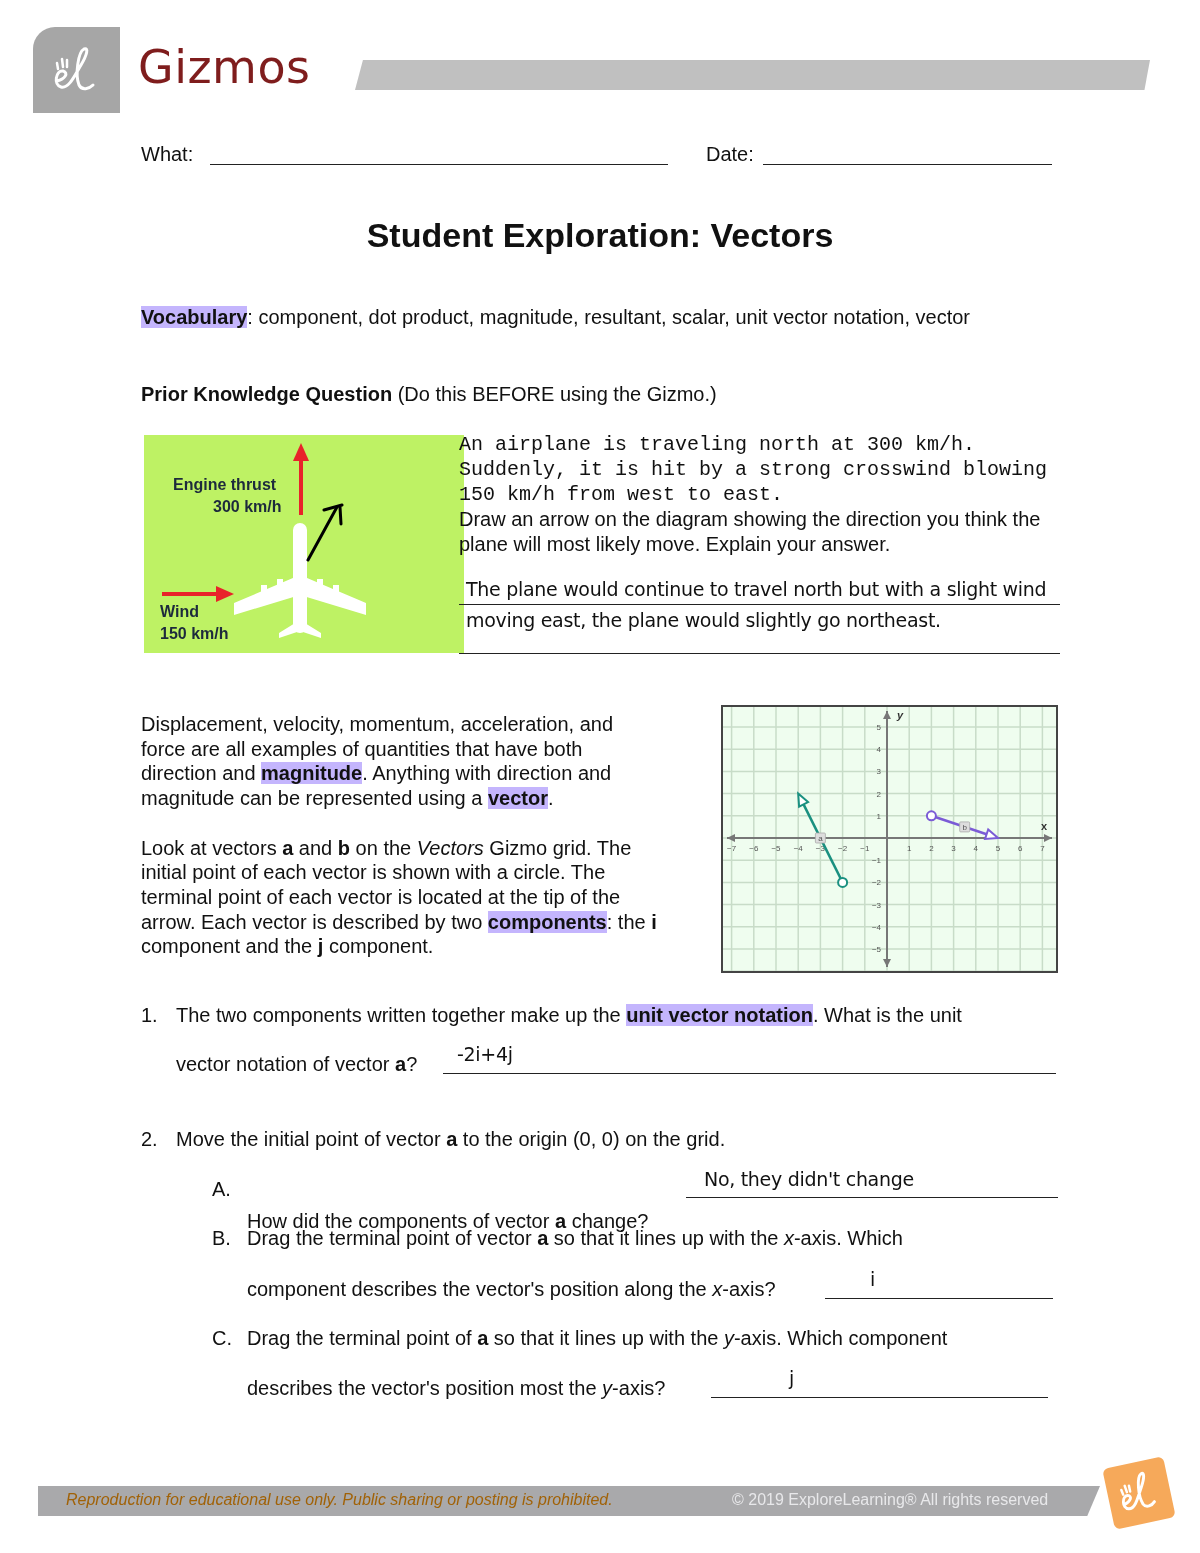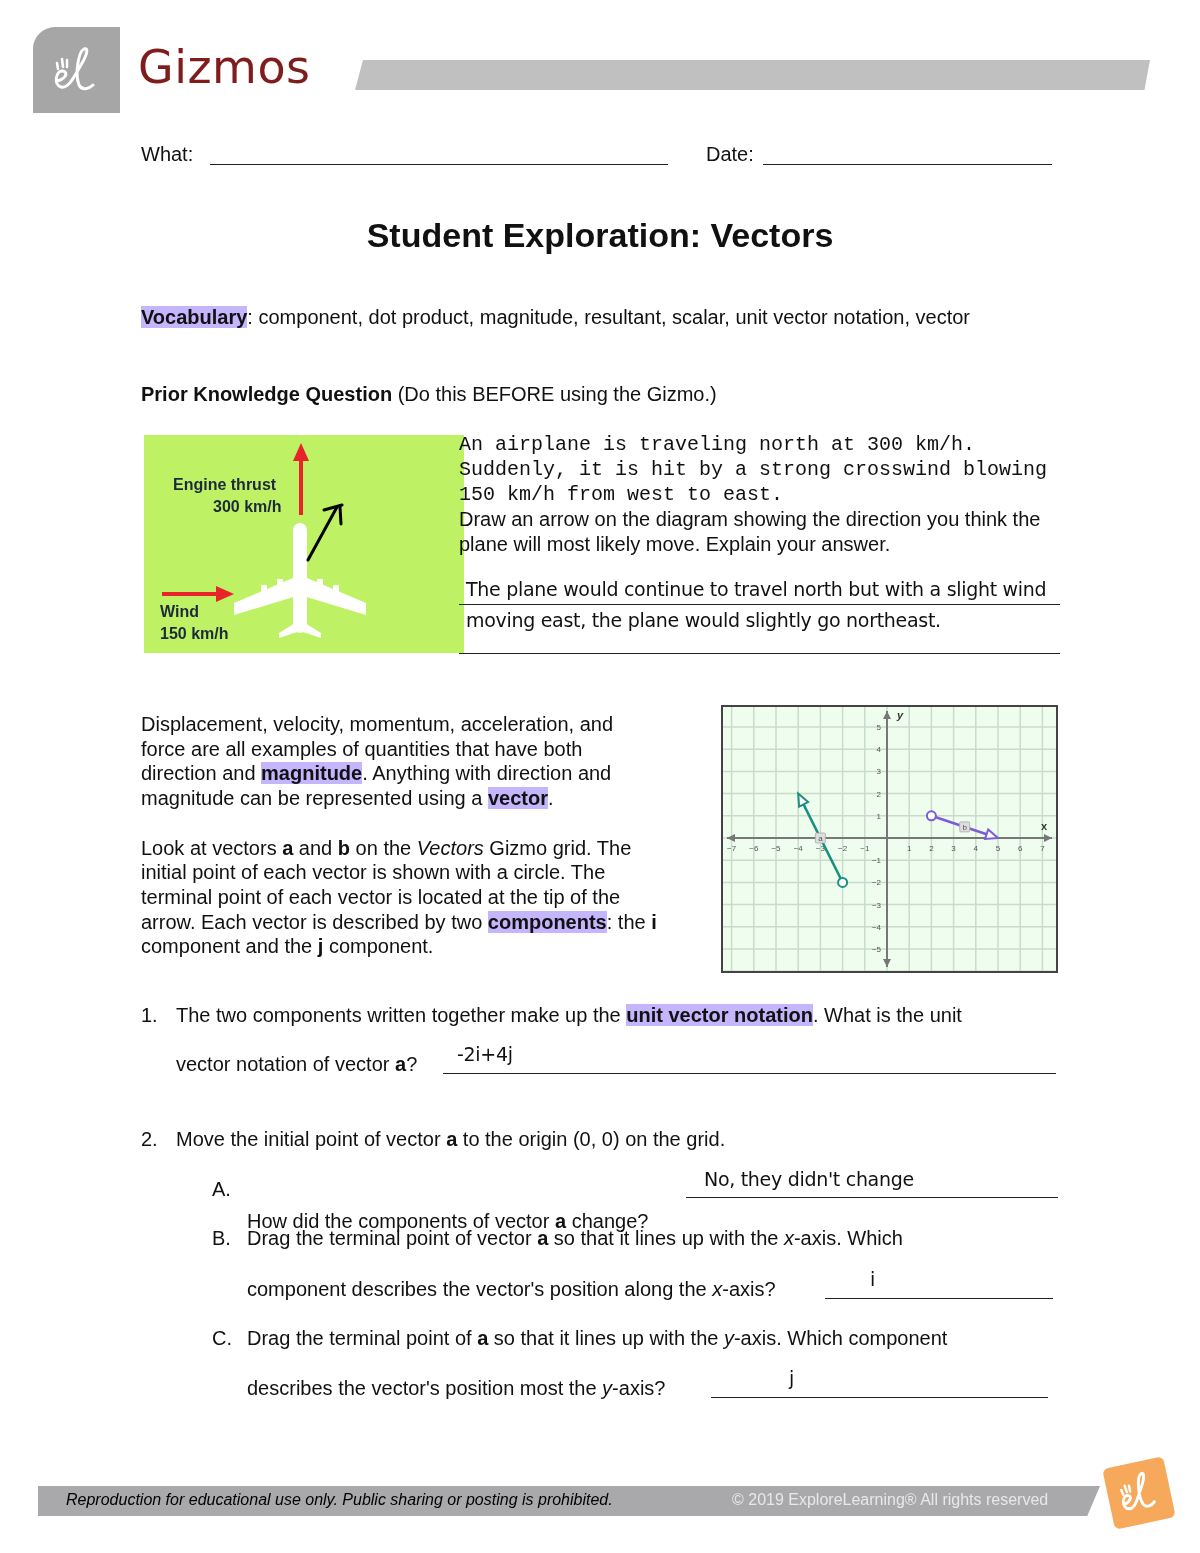--- a/index.html
+++ b/index.html
@@ -35,21 +35,21 @@
 
   .warm { left: 141px; top: 705px; width: 560px; font-size: 20px; line-height: 24.7px; }
   .warm .h { font-weight: bold; }
 
   .graph { left: 721px; top: 705px; width: 337px; height: 268px; border: 2px solid #444; box-sizing: border-box; background: #effdef; }
 
   .q { font-size: 20px; white-space: nowrap; }
 
   .footer-bar { left: 38px; top: 1486px; width: 1062px; height: 30px; background: #a9a9ab;
                 clip-path: polygon(0 0, 100% 0, 98.8% 100%, 0 100%); }
-  .footer-left { left: 66px; top: 1491px; font-size: 16px; font-style: italic; color: #000000; }
+  .footer-left { left: 66px; top: 1491px; font-size: 16px; font-style: italic; color: #a16207; }
   .footer-right { left: 732px; top: 1491px; font-size: 16px; color: #e8e8ea; }
   .footer-logo { left: 1108px; top: 1462px; width: 62px; height: 62px; background: #f6a95a; border-radius: 6px; transform: rotate(-12deg); }
   .footer-logo svg { position: absolute; left: 6px; top: 6px; }
 </style>
 </head>
 <body>
 
 <div class="abs logo-box">
   <svg width="60" height="52" viewBox="0 0 60 52">
     <path d="M10 36 C 18 34, 22 28, 16 26 C 9 25, 6 40, 14 42 C 22 44, 28 30, 34 20 C 40 10, 42 2, 37 4 C 31 7, 28 30, 32 40 C 35 46, 42 44, 46 40" stroke="#fff" stroke-width="3" fill="none" stroke-linecap="round"></path>

